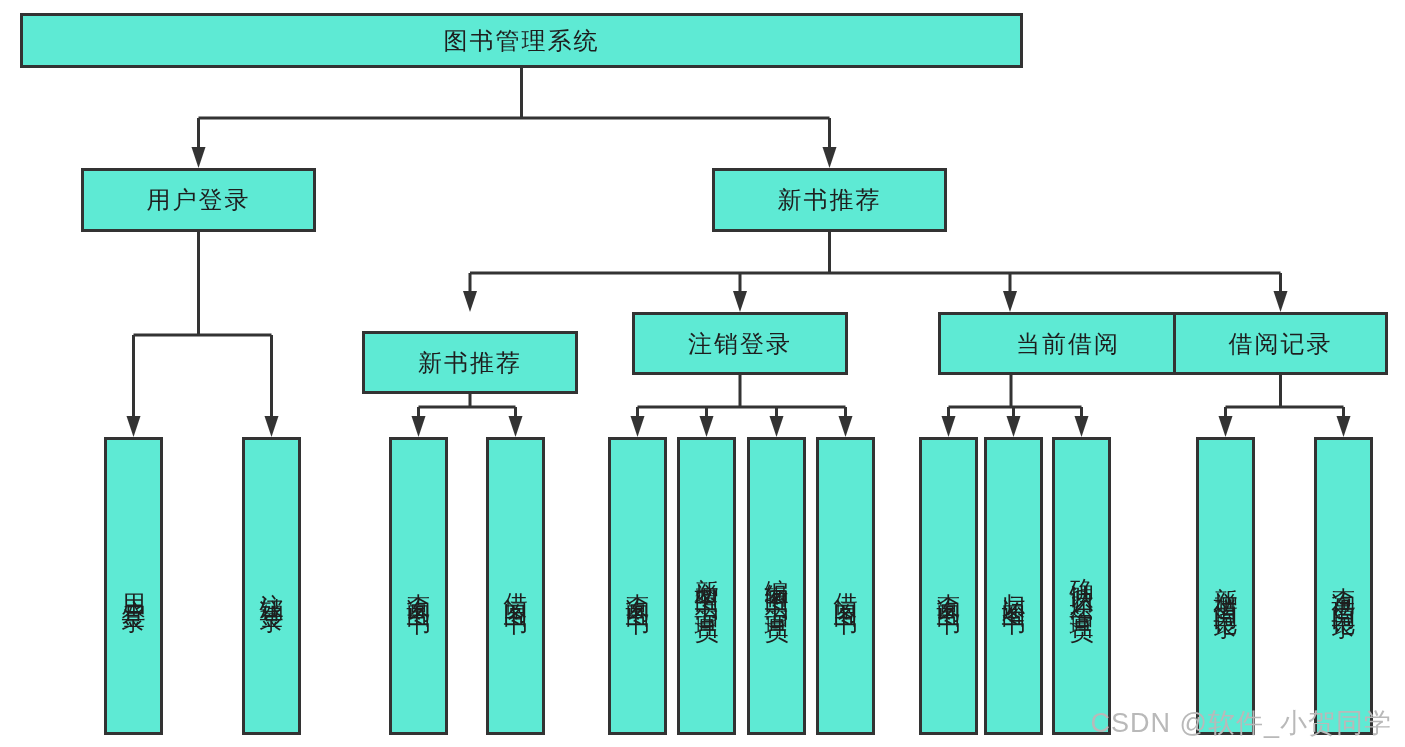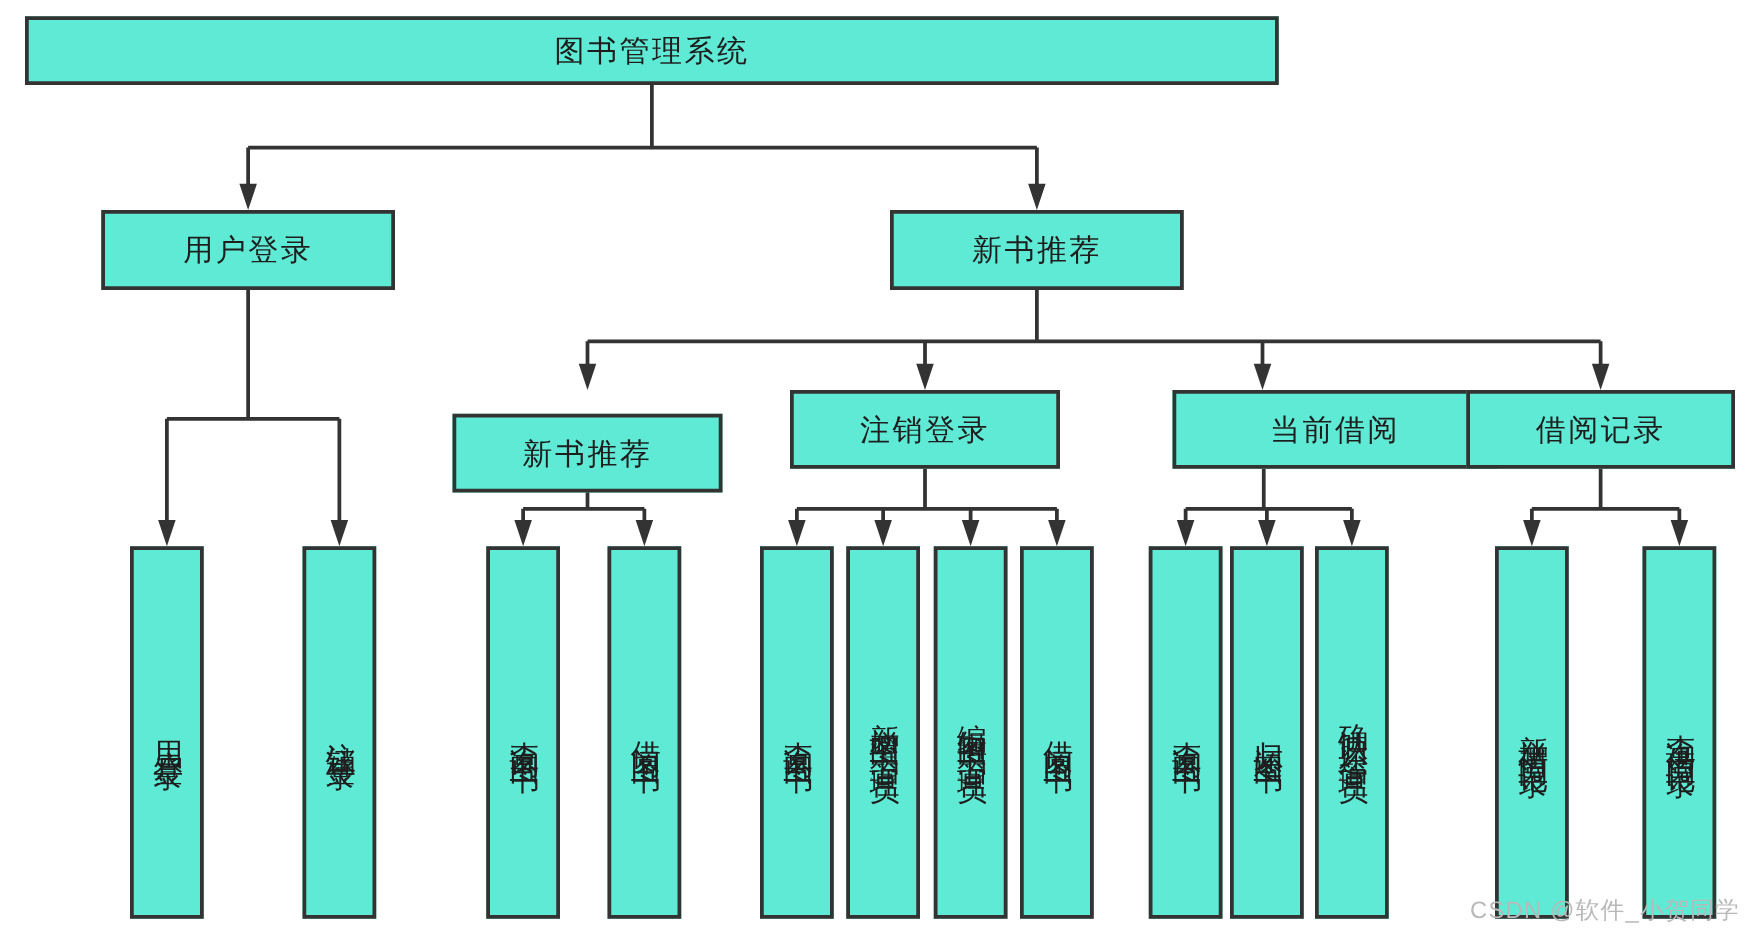--- a/index.html
+++ b/index.html
@@ -35,21 +35,21 @@
     font-size: 24px;
     letter-spacing: 6px;
     line-height: 1;
     white-space: nowrap;
     color: #1e1e1e;
   }
   .watermark {
     position: absolute;
     right: 13px;
     bottom: 6px;
-    font-size: 19px;
+    font-size: 27px;
     letter-spacing: 1px;
     color: #b9b9b9;
     z-index: 5;
     white-space: nowrap;
   }
 </style>
 </head>
 <body>
 
 <div class="canvas">

